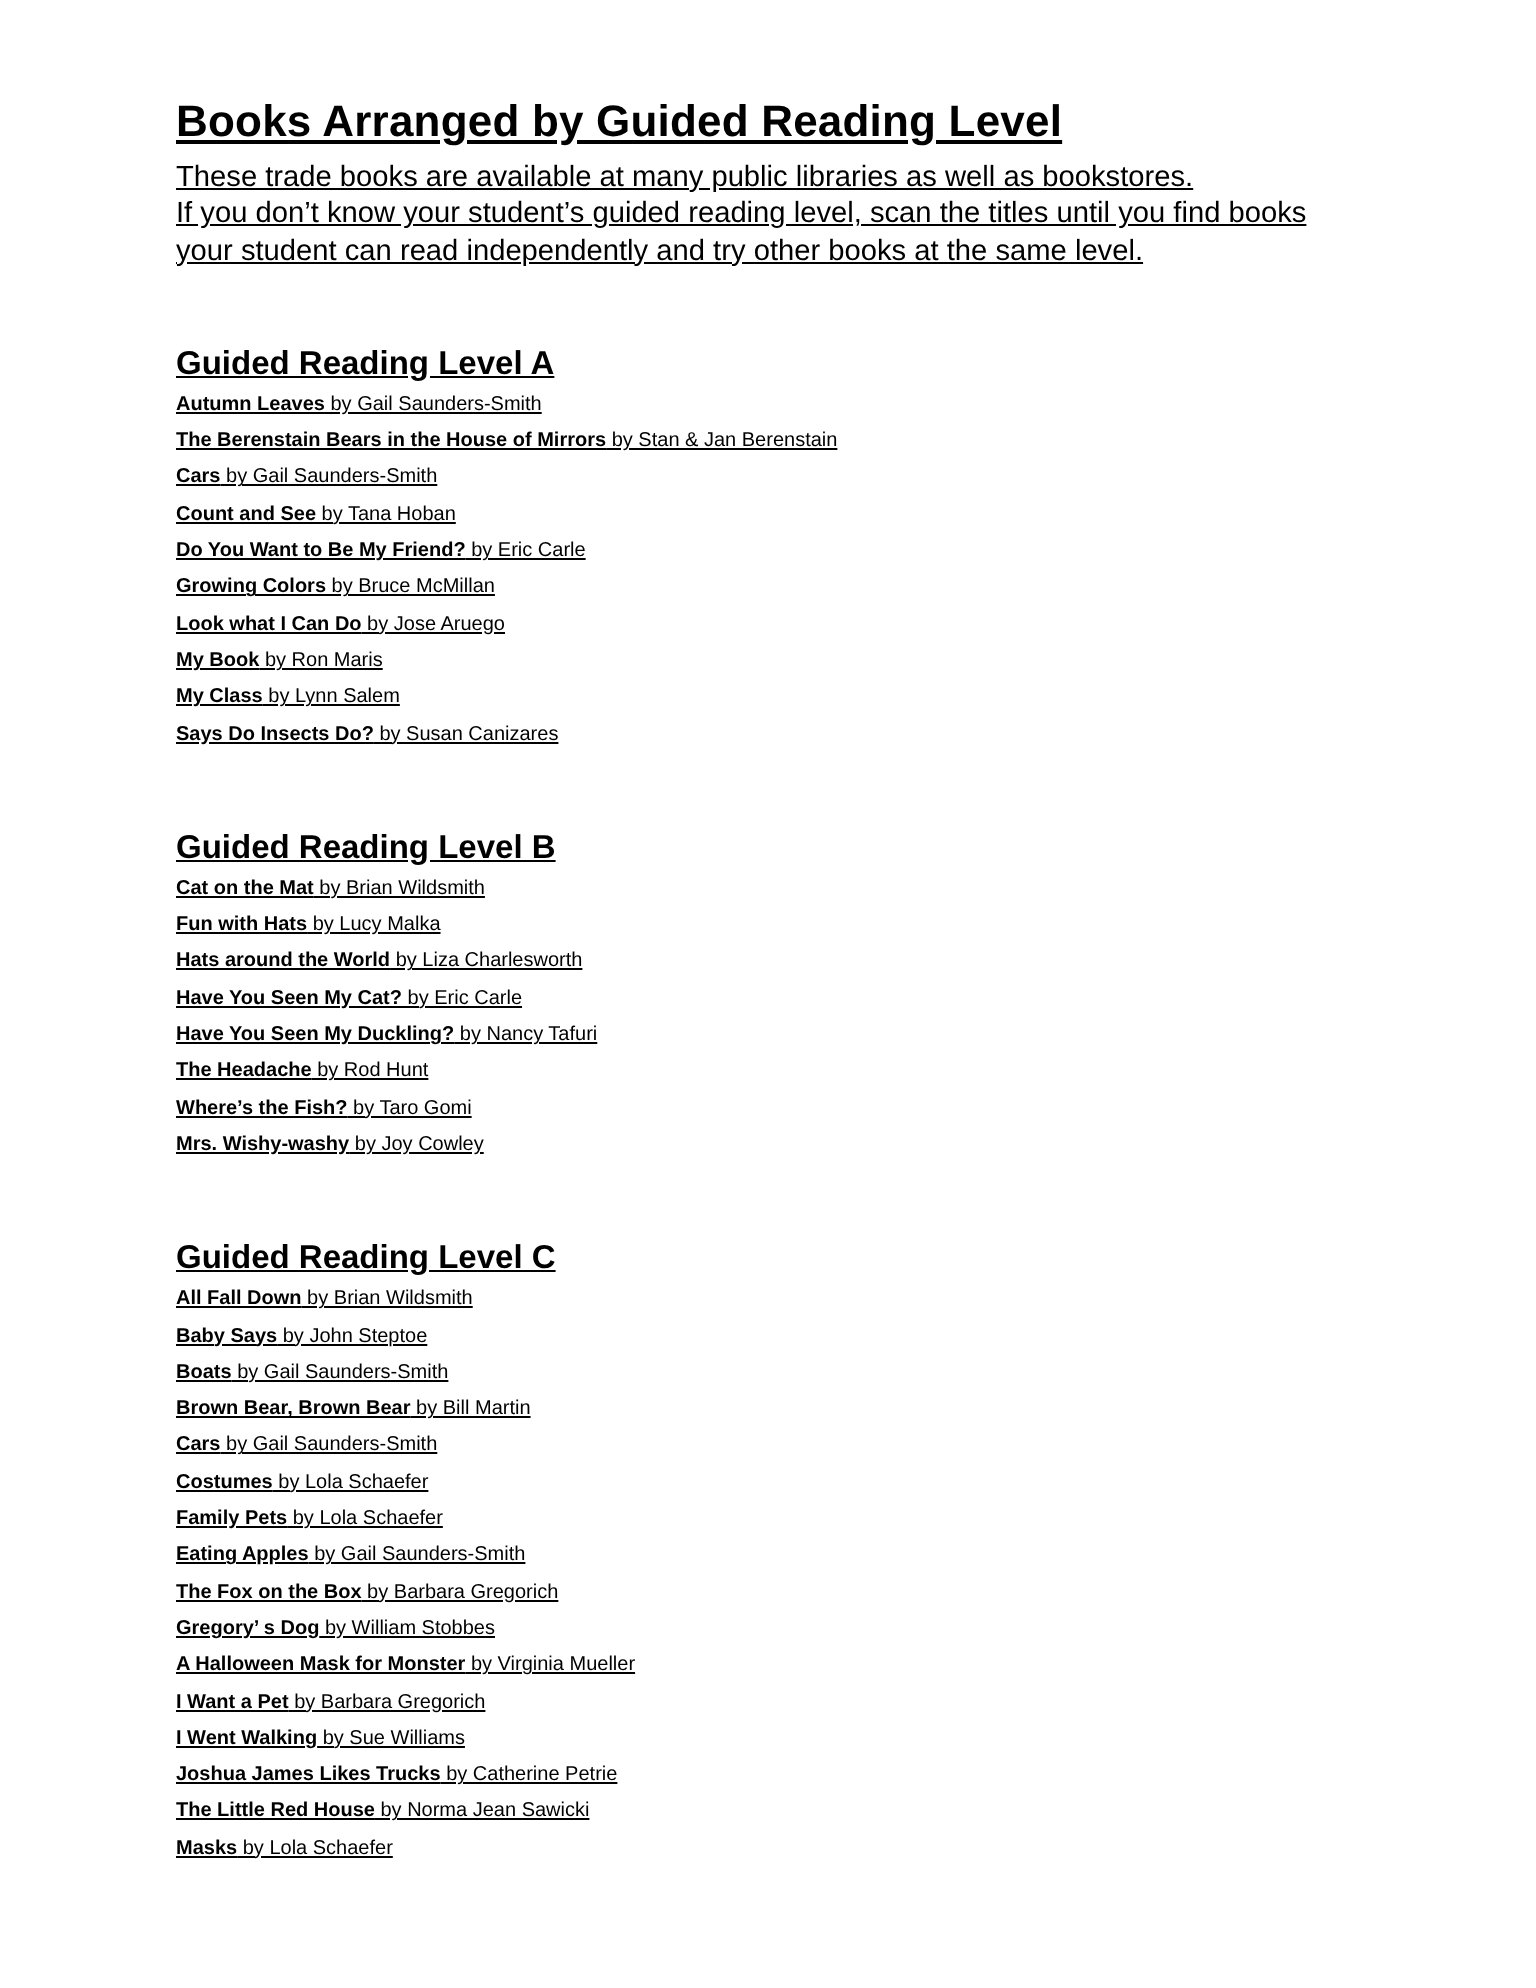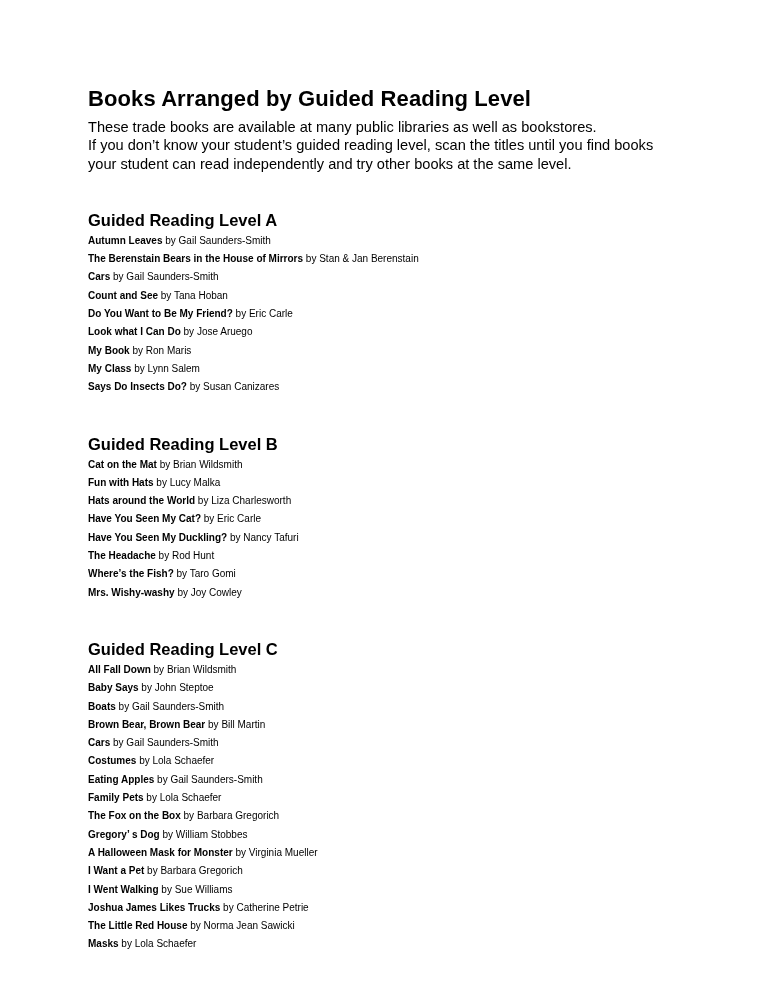--- a/index.html
+++ b/index.html
@@ -11,21 +11,22 @@
     height: 994px;
     background: #ffffff;
     color: #000000;
     font-family: "Liberation Sans", sans-serif;
     overflow: hidden;
   }
   .page {
     box-sizing: border-box;
     width: 756px;
     height: 994px;
-    padding: 86px 70px 0 88px;
+    padding: 48px 70px 0 88px;
+    text-decoration: underline;
   }
   .doc-title {
     font-size: 22px;
     font-weight: bold;
     line-height: 26px;
     margin: 0 0 6px 0;
     letter-spacing: 0.1px;
   }
   .intro-line {
     font-size: 14.6px;
@@ -64,20 +65,21 @@
   </div>
 
   <div id="sections">
       <section class="level-section">
         <h2 class="section-heading">Guided Reading Level A</h2>
         <div class="book-line"><span class="book-title">Autumn Leaves</span><span class="book-author"> by Gail Saunders-Smith</span></div>
         <div class="book-line"><span class="book-title">The Berenstain Bears in the House of Mirrors</span><span class="book-author"> by Stan &amp; Jan Berenstain</span></div>
         <div class="book-line"><span class="book-title">Cars</span><span class="book-author"> by Gail Saunders-Smith</span></div>
         <div class="book-line"><span class="book-title">Count and See</span><span class="book-author"> by Tana Hoban</span></div>
         <div class="book-line"><span class="book-title">Do You Want to Be My Friend?</span><span class="book-author"> by Eric Carle</span></div>
+        <div class="book-line"><span class="book-title">Growing Colors</span><span class="book-author"> by Bruce McMillan</span></div>
         <div class="book-line"><span class="book-title">Look what I Can Do</span><span class="book-author"> by Jose Aruego</span></div>
         <div class="book-line"><span class="book-title">My Book</span><span class="book-author"> by Ron Maris</span></div>
         <div class="book-line"><span class="book-title">My Class</span><span class="book-author"> by Lynn Salem</span></div>
         <div class="book-line"><span class="book-title">Says Do Insects Do?</span><span class="book-author"> by Susan Canizares</span></div>
       </section>
       <section class="level-section">
         <h2 class="section-heading">Guided Reading Level B</h2>
         <div class="book-line"><span class="book-title">Cat on the Mat</span><span class="book-author"> by Brian Wildsmith</span></div>
         <div class="book-line"><span class="book-title">Fun with Hats</span><span class="book-author"> by Lucy Malka</span></div>
         <div class="book-line"><span class="book-title">Hats around the World</span><span class="book-author"> by Liza Charlesworth</span></div>
@@ -88,22 +90,22 @@
         <div class="book-line"><span class="book-title">Mrs. Wishy-washy</span><span class="book-author"> by Joy Cowley</span></div>
       </section>
       <section class="level-section">
         <h2 class="section-heading">Guided Reading Level C</h2>
         <div class="book-line"><span class="book-title">All Fall Down</span><span class="book-author"> by Brian Wildsmith</span></div>
         <div class="book-line"><span class="book-title">Baby Says</span><span class="book-author"> by John Steptoe</span></div>
         <div class="book-line"><span class="book-title">Boats</span><span class="book-author"> by Gail Saunders-Smith</span></div>
         <div class="book-line"><span class="book-title">Brown Bear, Brown Bear</span><span class="book-author"> by Bill Martin</span></div>
         <div class="book-line"><span class="book-title">Cars</span><span class="book-author"> by Gail Saunders-Smith</span></div>
         <div class="book-line"><span class="book-title">Costumes</span><span class="book-author"> by Lola Schaefer</span></div>
+        <div class="book-line"><span class="book-title">Family Pets</span><span class="book-author"> by Lola Schaefer</span></div>
         <div class="book-line"><span class="book-title">Eating Apples</span><span class="book-author"> by Gail Saunders-Smith</span></div>
-        <div class="book-line"><span class="book-title">Family Pets</span><span class="book-author"> by Lola Schaefer</span></div>
         <div class="book-line"><span class="book-title">The Fox on the Box</span><span class="book-author"> by Barbara Gregorich</span></div>
         <div class="book-line"><span class="book-title">Gregory’ s Dog</span><span class="book-author"> by William Stobbes</span></div>
         <div class="book-line"><span class="book-title">A Halloween Mask for Monster</span><span class="book-author"> by Virginia Mueller</span></div>
         <div class="book-line"><span class="book-title">I Want a Pet</span><span class="book-author"> by Barbara Gregorich</span></div>
         <div class="book-line"><span class="book-title">I Went Walking</span><span class="book-author"> by Sue Williams</span></div>
         <div class="book-line"><span class="book-title">Joshua James Likes Trucks</span><span class="book-author"> by Catherine Petrie</span></div>
         <div class="book-line"><span class="book-title">The Little Red House</span><span class="book-author"> by Norma Jean Sawicki</span></div>
         <div class="book-line"><span class="book-title">Masks</span><span class="book-author"> by Lola Schaefer</span></div>
       </section>
     </div>

